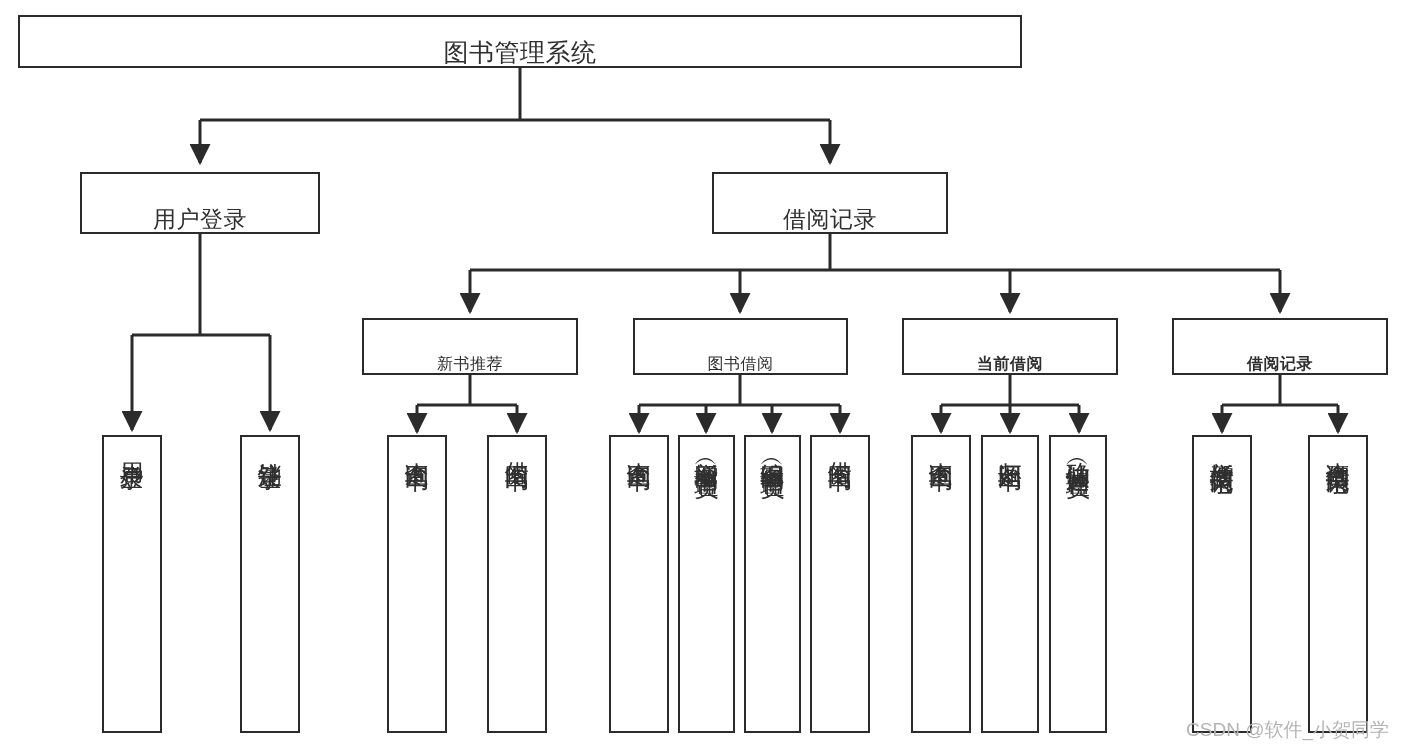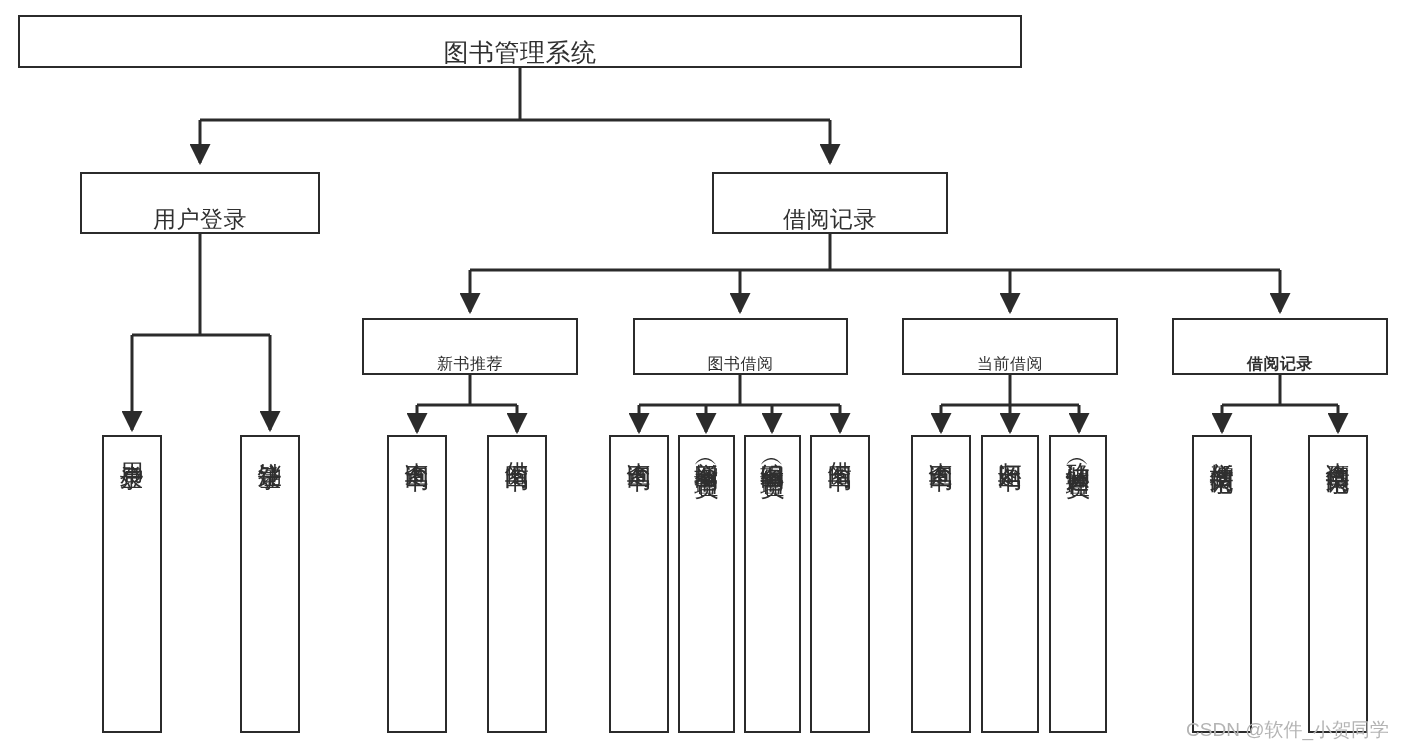--- a/index.html
+++ b/index.html
@@ -136,21 +136,21 @@
   <div class="node node-l2" style="left:712px; top:172px; width:236px; height:62px;">
     <span class="node-label">借阅记录</span>
   </div>
 
   <div class="node node-l3" style="left:362px; top:318px; width:216px; height:57px;">
     <span class="node-label">新书推荐</span>
   </div>
   <div class="node node-l3" style="left:633px; top:318px; width:215px; height:57px;">
     <span class="node-label">图书借阅</span>
   </div>
-  <div class="node node-l3" style="left:902px; top:318px; width:216px; height:57px;">
+  <div class="node node-l3" style="left:902px; top:318px; width:216px; height:57px;font-weight:bold;">
     <span class="node-label">当前借阅</span>
   </div>
   <div class="node node-l3" style="left:1172px; top:318px; width:216px; height:57px;font-weight:bold;">
     <span class="node-label">借阅记录</span>
   </div>
 
   <div class="node node-leaf" style="left:102px; top:435px; width:60px; height:298px;">
     <span class="node-label">用户登录</span>
   </div>
   <div class="node node-leaf" style="left:240px; top:435px; width:60px; height:298px;">

